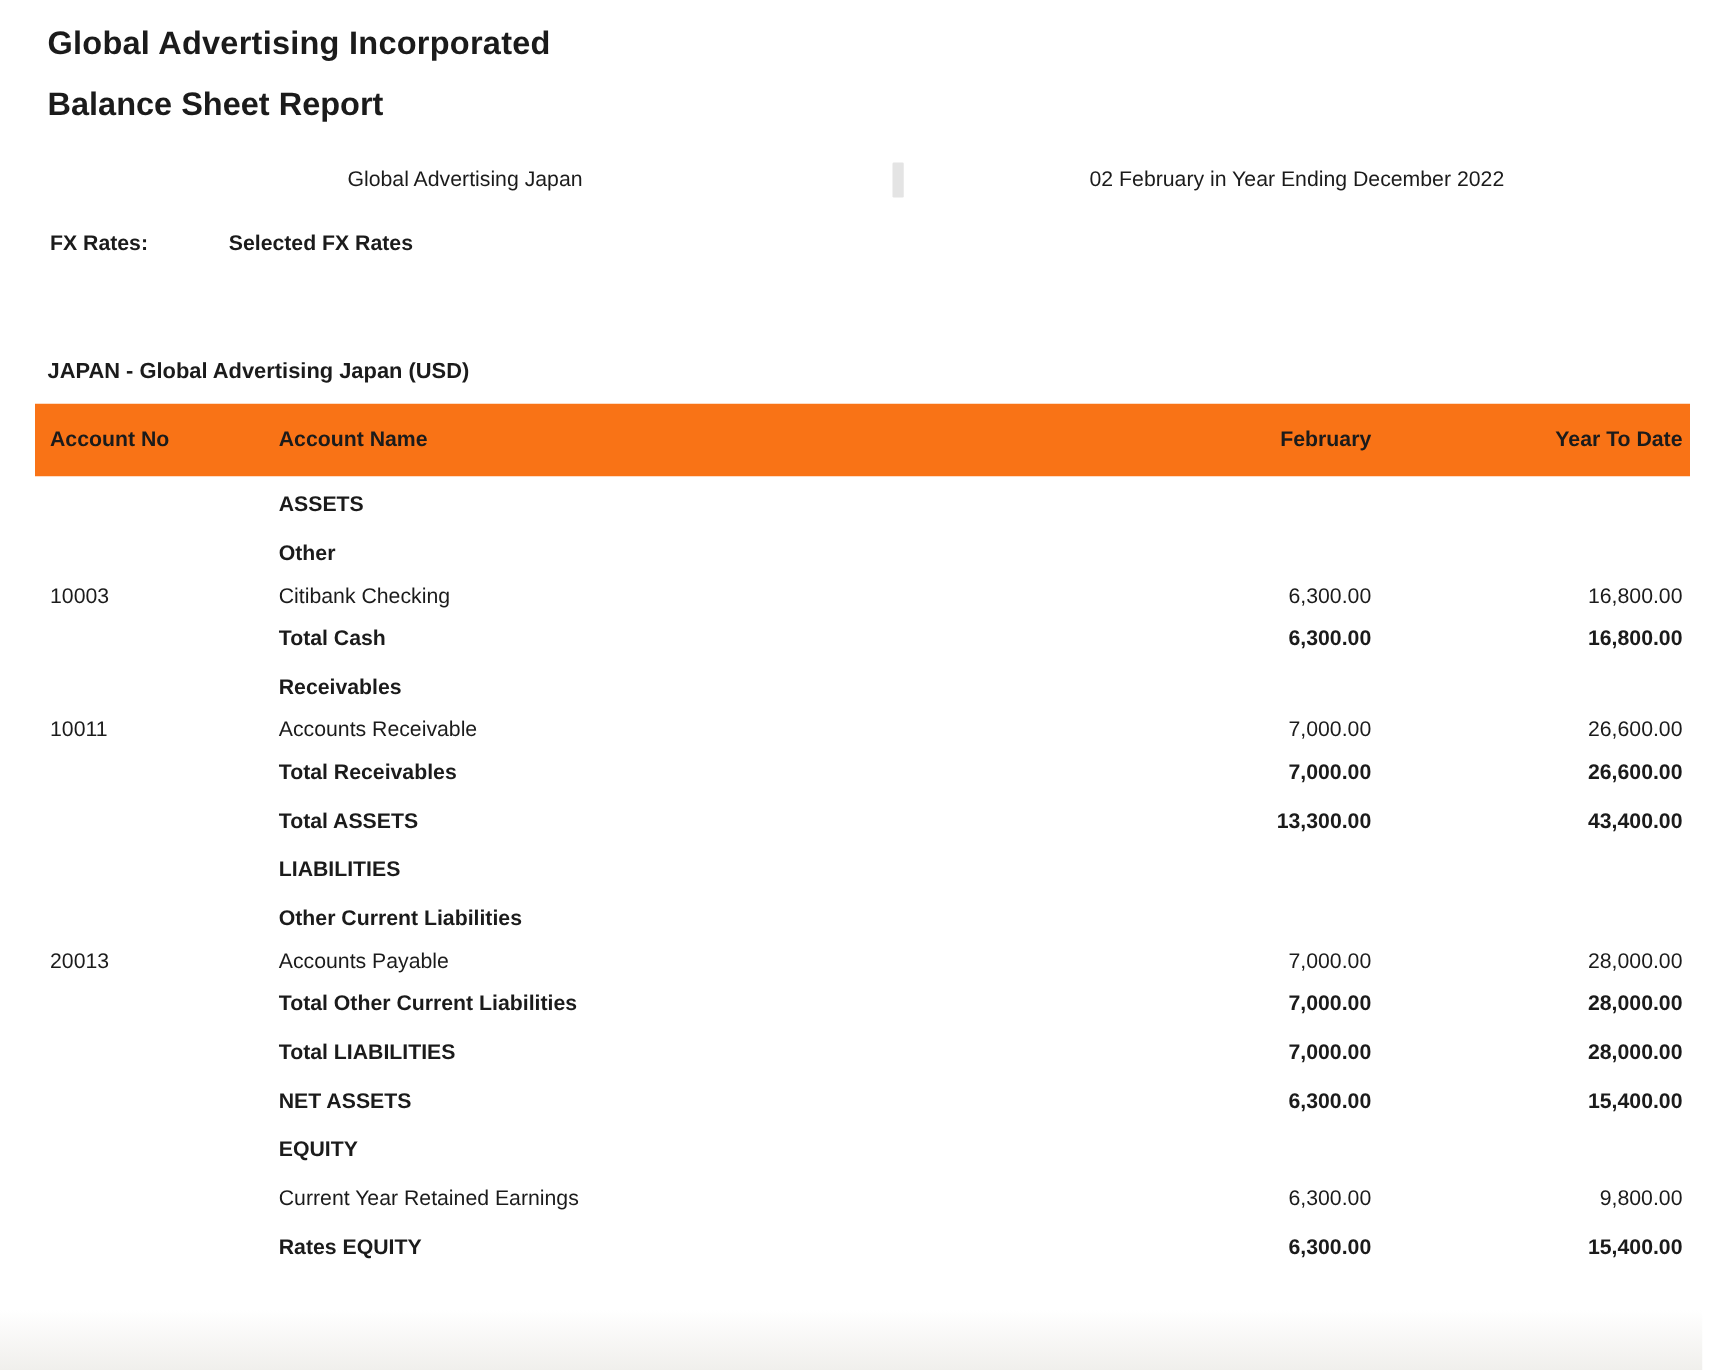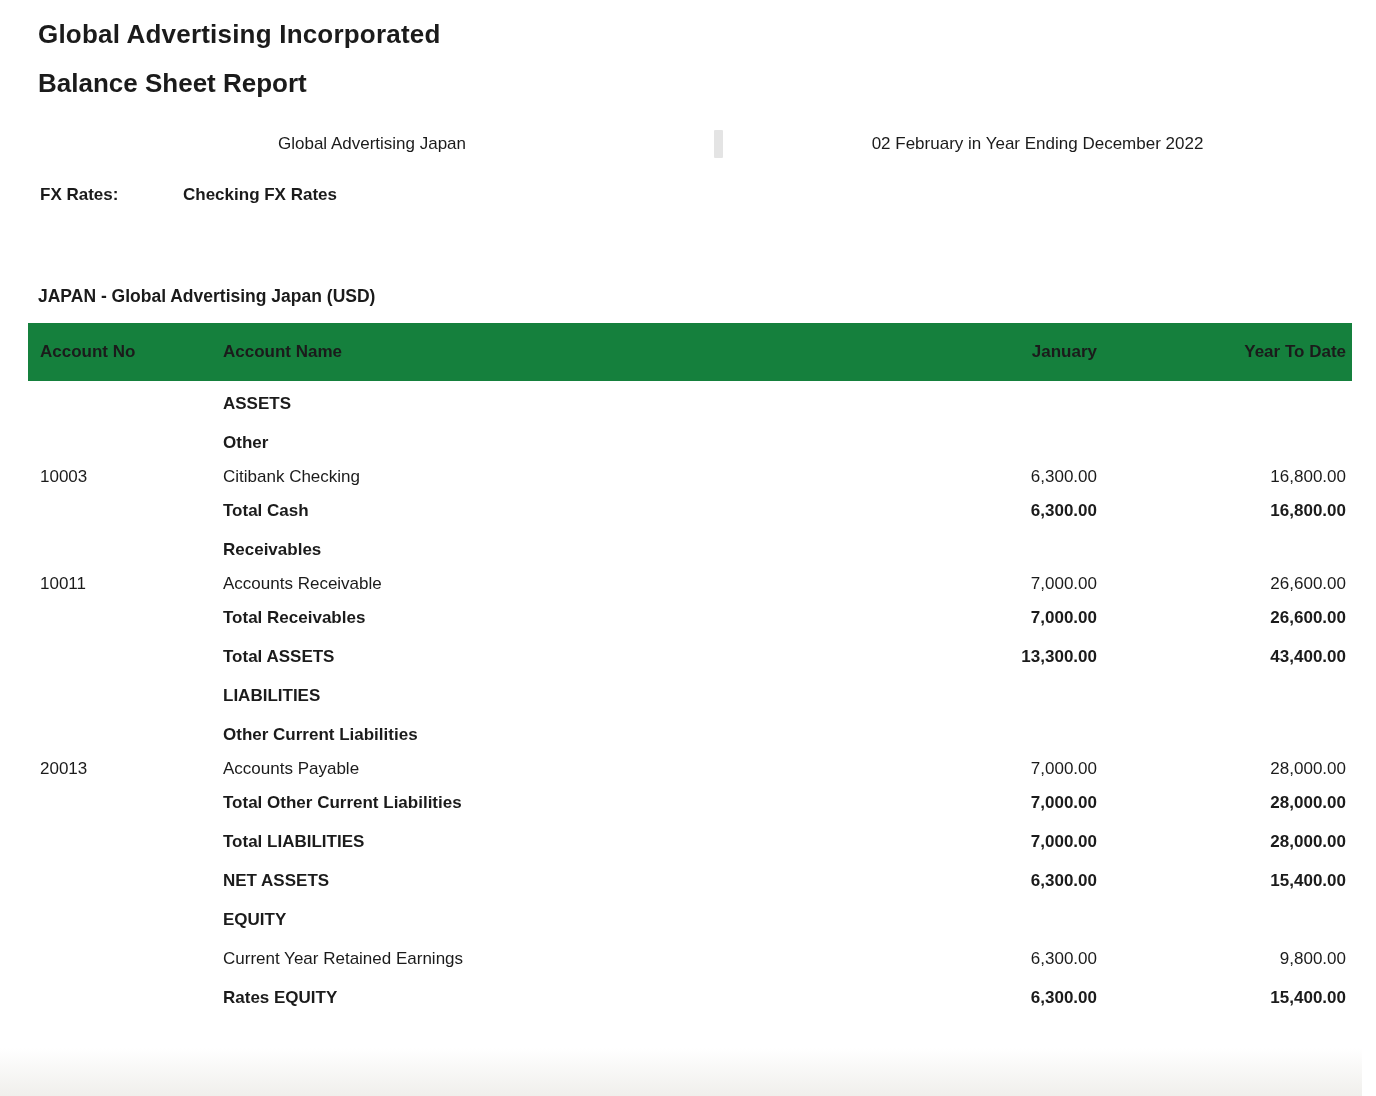--- a/index.html
+++ b/index.html
@@ -66,21 +66,21 @@
     line-height: 24px;
   }
   .report-table {
     margin: 15px 0 0 28px;
     width: 1324px;
   }
   .thead {
     display: flex;
     align-items: center;
     height: 58px;
-    background: #15803d;
+    background: #f97316;
     font-size: 17px;
     font-weight: 700;
   }
   .c-no   { width: 183px; padding-left: 12px; box-sizing: border-box; }
   .c-name { flex: 1; padding-left: 12px; box-sizing: border-box; }
   .c-feb  { width: 250px; padding-right: 6px; text-align: right; box-sizing: border-box; }
   .c-ytd  { width: 249px; padding-right: 6px; text-align: right; box-sizing: border-box; }
   .tbody { padding-top: 1px; }
   .row {
     display: flex;
@@ -112,30 +112,30 @@
   <h2 class="report-title">Balance Sheet Report</h2>
 
   <div class="params">
     <div class="param-cell param-left">Global Advertising Japan</div>
     <div class="param-divider"></div>
     <div class="param-cell param-right">02 February in Year Ending December 2022</div>
   </div>
 
   <div class="fx-row">
     <span class="fx-label">FX Rates:</span>
-    <span class="fx-value">Checking FX Rates</span>
+    <span class="fx-value">Selected FX Rates</span>
   </div>
 
   <div class="section-title">JAPAN - Global Advertising Japan (USD)</div>
 
   <div class="report-table">
     <div class="thead">
       <div class="c-no">Account No</div>
       <div class="c-name">Account Name</div>
-      <div class="c-feb">January</div>
+      <div class="c-feb">February</div>
       <div class="c-ytd">Year To Date</div>
     </div>
     <div class="tbody">
         <div class="row style-section gap">
       <div class="c-no"></div>
       <div class="c-name">ASSETS</div>
       <div class="c-feb"></div>
       <div class="c-ytd"></div>
     </div>
         <div class="row style-group gap">

